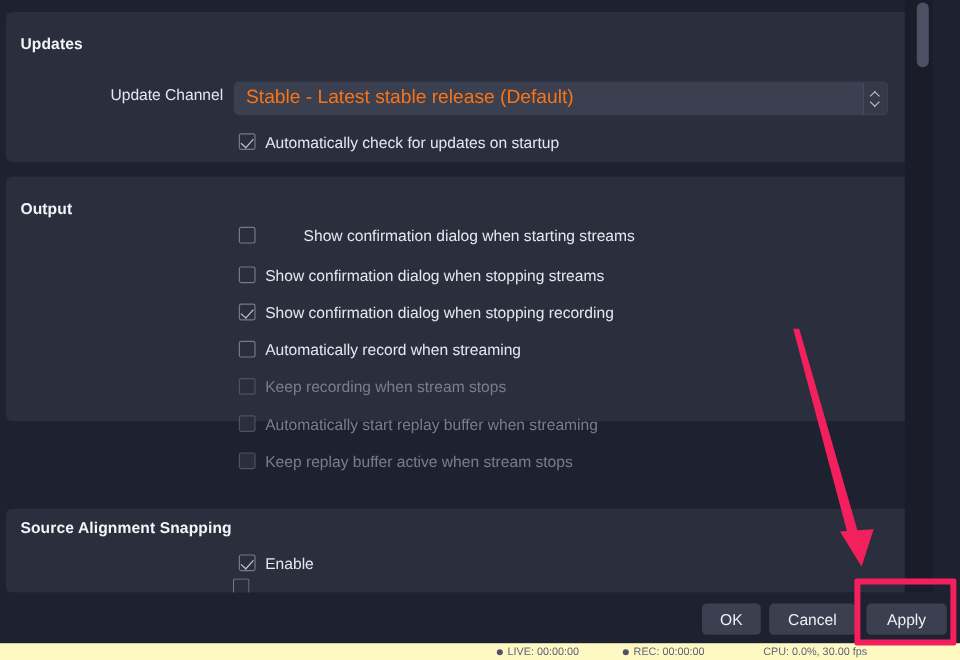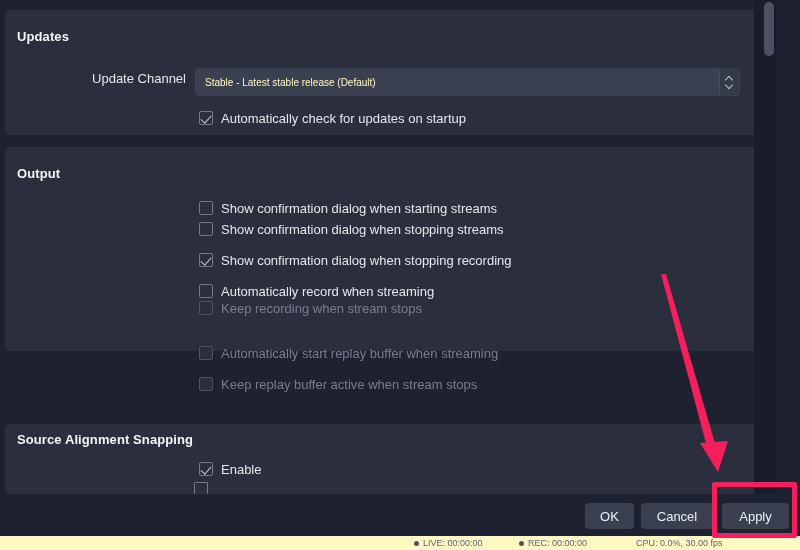--- a/index.html
+++ b/index.html
@@ -73,22 +73,22 @@
     height: 28px;
     background: #3b4050;
     border: 1px solid #3b4050;
     border-radius: 4px;
     display: flex;
     align-items: center;
   }
   .combo-value {
     flex: 1;
     padding-left: 9px;
-    font-size: 10px;
-    color: #fef9c3;
+    font-size: 16px;
+    color: #f97316;
     white-space: nowrap;
     overflow: hidden;
   }
   .combo-spin {
     width: 20px;
     height: 26px;
     border-left: 1px solid #474c5e;
     background: #353a49;
     border-radius: 0 3px 3px 0;
     display: flex;
@@ -269,41 +269,41 @@
 
     <div class="cbrow" style="top:99px;">
       <span class="cbox checked"></span>
       <span class="cblabel">Automatically check for updates on startup</span>
     </div>
   </div>
 
   <div class="panel" id="panel-output">
     <div class="panel-title">Output</div>
 
-    <div class="cbrow" style="top:52px;">
+    <div class="cbrow" style="top:40px;gap:32px;">
       <span class="cbox"></span>
       <span class="cblabel">Show confirmation dialog when starting streams</span>
     </div>
 
     <div class="cbrow" style="top:104px;">
       <span class="cbox checked"></span>
       <span class="cblabel">Show confirmation dialog when stopping recording</span>
     </div>
 
     <div class="cbrow" style="top:73px;">
       <span class="cbox"></span>
       <span class="cblabel">Show confirmation dialog when stopping streams</span>
     </div>
 
     <div class="cbrow" style="top:135px;">
       <span class="cbox"></span>
       <span class="cblabel">Automatically record when streaming</span>
     </div>
 
-    <div class="cbrow disabled" style="top:152px;text-align:center;">
+    <div class="cbrow disabled" style="top:166px;text-align:center;">
       <span class="cbox"></span>
       <span class="cblabel">Keep recording when stream stops</span>
     </div>
 
     <div class="cbrow disabled" style="top:197px;">
       <span class="cbox"></span>
       <span class="cblabel">Automatically start replay buffer when streaming</span>
     </div>
 
     <div class="cbrow disabled" style="top:228px;">

